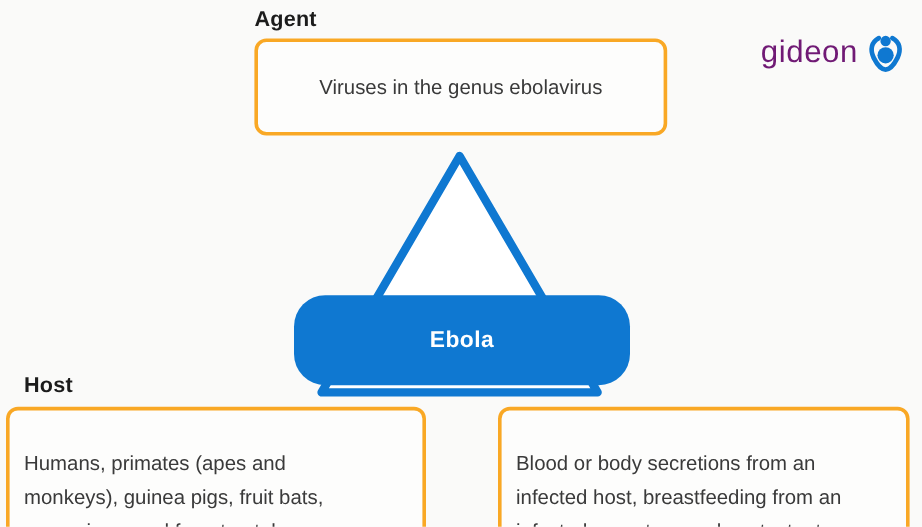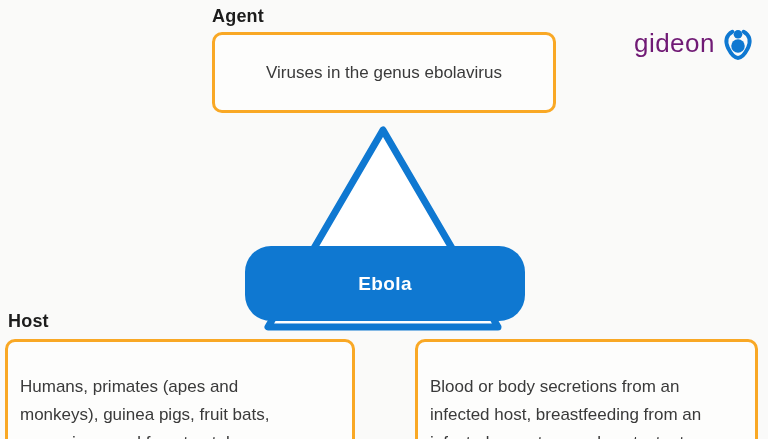--- a/index.html
+++ b/index.html
@@ -30,21 +30,21 @@
     font-size:17px;
     line-height:28px;
     white-space:pre-line;
   }
   .agent-label{left:212px;top:6px;}
   .agent-box{
     left:212px;top:32px;width:344px;height:81px;
     display:flex;align-items:center;justify-content:center;
     text-align:center;
   }
-  .host-label{left:8px;top:311px;}
+  .host-label{left:20px;top:311px;}
   .host-box{left:5px;top:339px;width:350px;padding:3px 12px 5px 12px;}
   .env-label{right:6px;top:311px;}
   .env-box{left:415px;top:339px;width:343px;padding:3px 12px 5px 12px;}
 
   .triangle-svg{position:absolute;left:240px;top:118px;width:300px;height:220px;}
   .triangle-svg polygon{
     fill:#ffffff;
     stroke:var(--accent-blue);
     stroke-width:7;
     stroke-linejoin:round;

